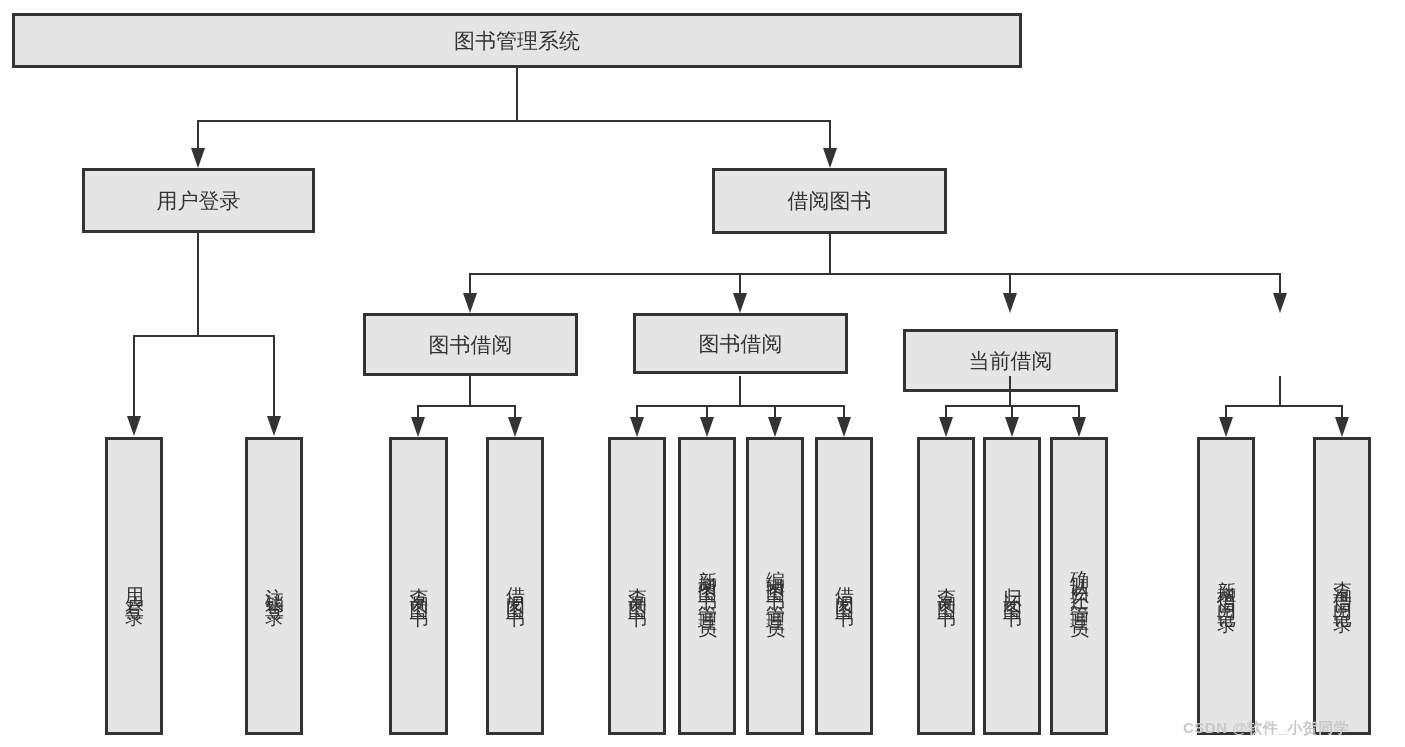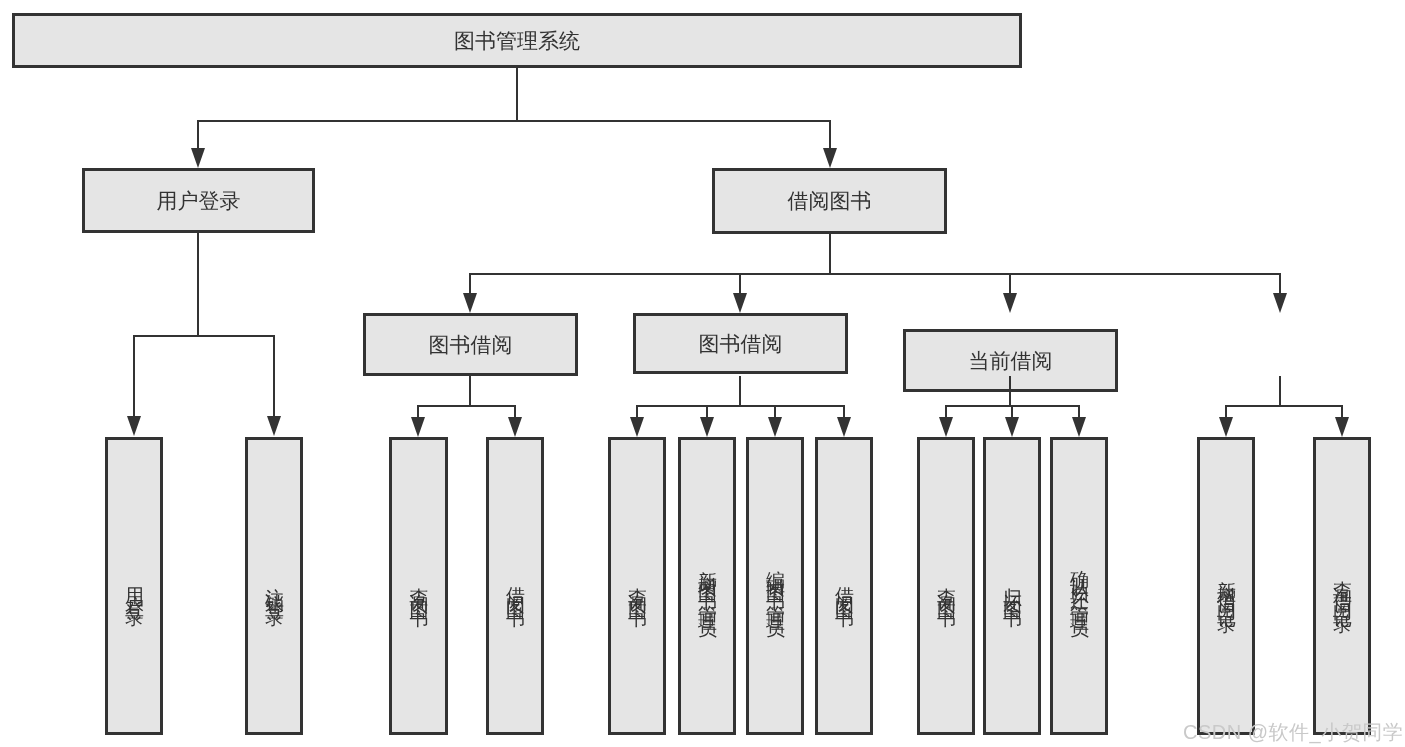--- a/index.html
+++ b/index.html
@@ -38,24 +38,25 @@
     width: 0; height: 0;
     border-left: 7px solid transparent;
     border-right: 7px solid transparent;
     border-top: 20px solid #333333;
   }
   .watermark {
     position: absolute;
     left: 1183px;
     top: 719px;
     color: #c9c9c9;
-    font-size: 20px;
+    font-size: 15px;
     letter-spacing: 0.5px;
     white-space: nowrap;
     z-index: 5;
+    font-weight: bold;
   }
 
   
   #n-root   { left: 12px;   top: 13px;  width: 1010px; height: 55px; }
   #n-user   { left: 82px;   top: 168px; width: 233px;  height: 65px; }
   #n-book   { left: 712px;  top: 168px; width: 235px;  height: 66px; }
   #n-new    { left: 363px;  top: 313px; width: 215px;  height: 63px; }
   #n-borrow { left: 633px;  top: 313px; width: 215px;  height: 61px; }
   #n-cur    { left: 903px;  top: 313px; width: 215px;  height: 63px; margin-top: 16px; }
   #n-rec    { left: 1173px; top: 313px; width: 215px;  height: 63px; }

